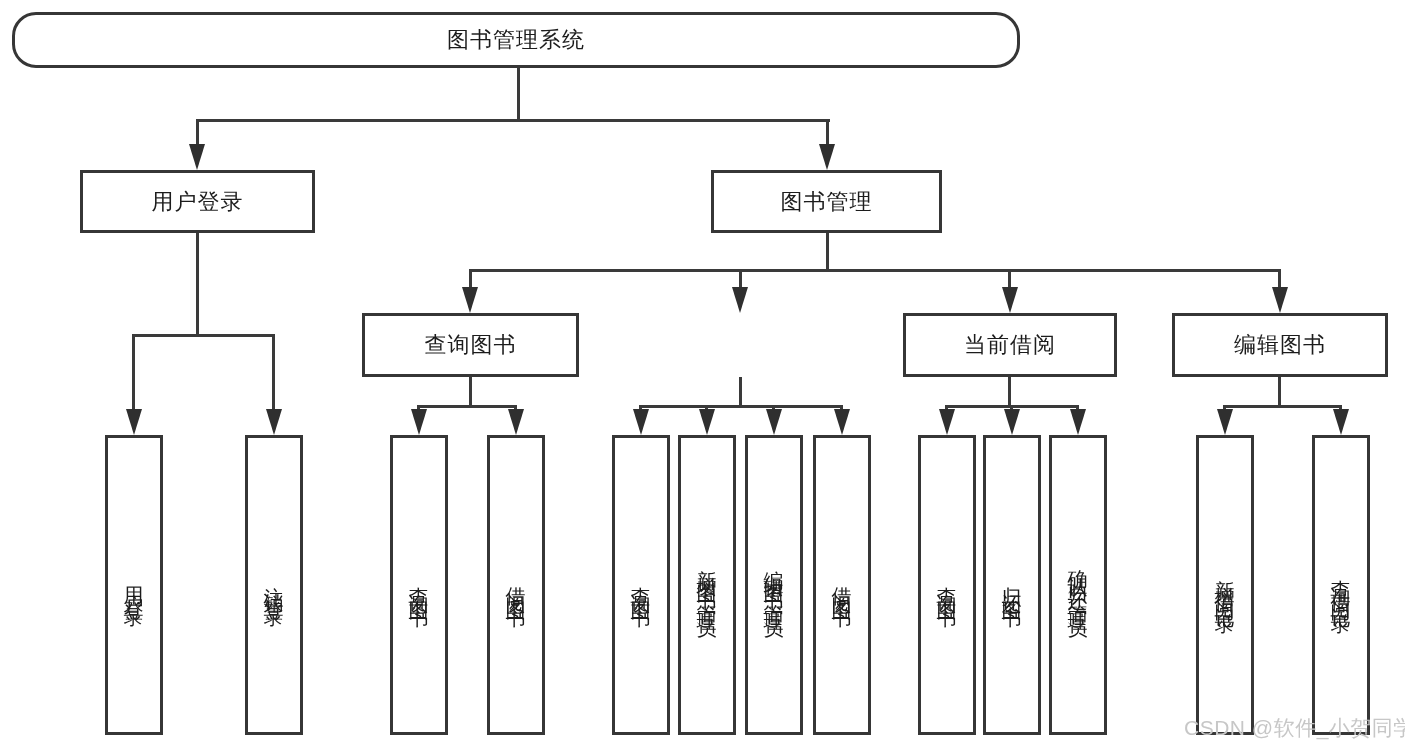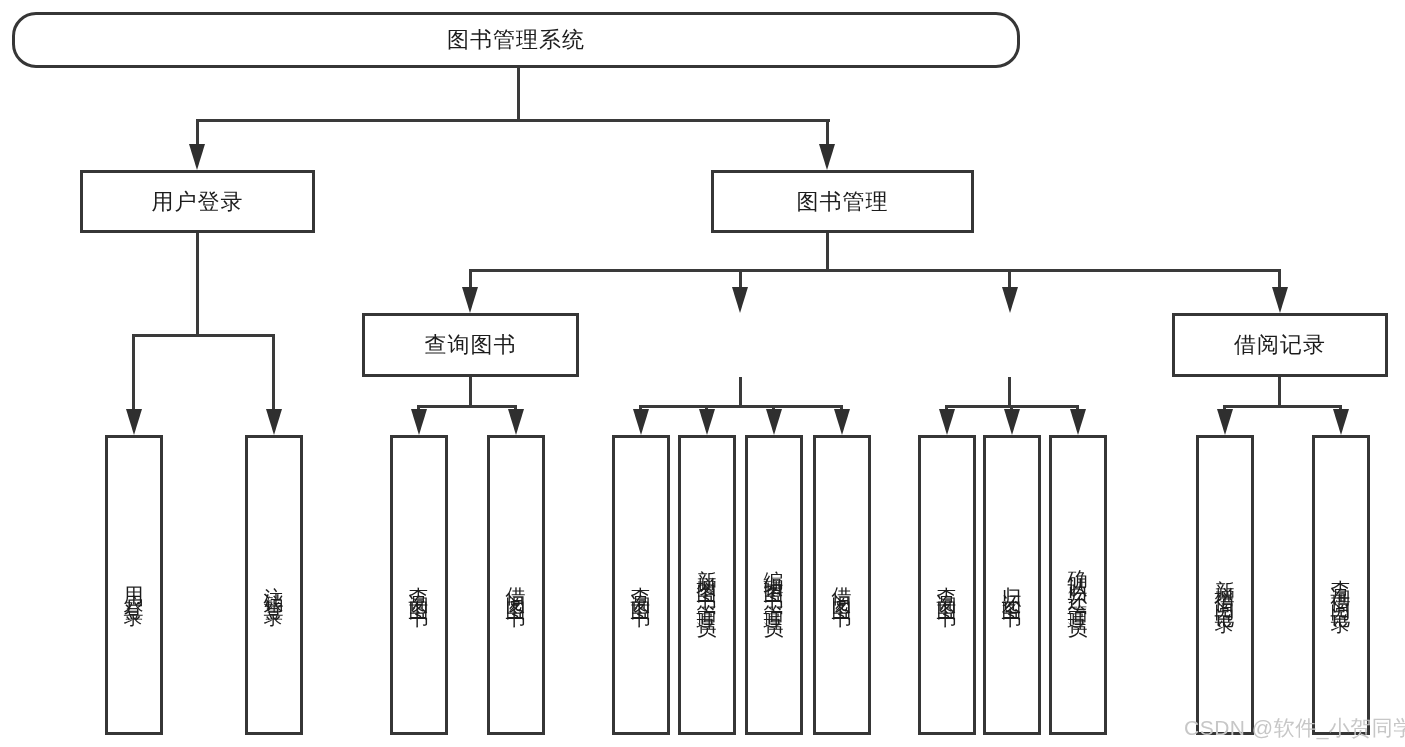--- a/index.html
+++ b/index.html
@@ -58,21 +58,21 @@
   <div class="vline" style="left:517px;top:68px;height:54px;"></div>
   <div class="hline" style="left:196px;top:119px;width:634px;"></div>
   <div class="vline" style="left:196px;top:119px;height:28px;"></div>
   <div class="arrow" style="left:189px;top:144px;"></div>
   <div class="vline" style="left:826px;top:119px;height:28px;"></div>
   <div class="arrow" style="left:819px;top:144px;"></div>
 
   <div class="box hbox" style="left:80px;top:170px;width:235px;height:63px;">
     <span>用户登录</span>
   </div>
-  <div class="box hbox" style="left:711px;top:170px;width:263px;height:63px;">
+  <div class="box hbox" style="left:711px;top:170px;width:231px;height:63px;">
     <span>图书管理</span>
   </div>
 
   <div class="vline" style="left:196px;top:233px;height:104px;"></div>
   <div class="hline" style="left:132px;top:334px;width:143px;"></div>
   <div class="vline" style="left:132px;top:334px;height:78px;"></div>
   <div class="arrow" style="left:126px;top:409px;"></div>
   <div class="vline" style="left:272px;top:334px;height:78px;"></div>
   <div class="arrow" style="left:266px;top:409px;"></div>
 
@@ -83,22 +83,25 @@
   <div class="vline" style="left:739px;top:269px;height:21px;"></div>
   <div class="arrow" style="left:732px;top:287px;"></div>
   <div class="vline" style="left:1008px;top:269px;height:21px;"></div>
   <div class="arrow" style="left:1002px;top:287px;"></div>
   <div class="vline" style="left:1278px;top:269px;height:21px;"></div>
   <div class="arrow" style="left:1272px;top:287px;"></div>
 
   <div class="box hbox" style="left:362px;top:313px;width:217px;height:64px;">
     <span>查询图书</span>
   </div>
+  <div class="box hbox" style="left:903px;top:313px;width:214px;height:64px;">
+    <span>当前借阅</span>
+  </div>
   <div class="box hbox" style="left:1172px;top:313px;width:216px;height:64px;">
-    <span>借阅记录</span>
+    <span>编辑图书</span>
   </div>
 
   <div class="vline" style="left:469px;top:377px;height:31px;"></div>
   <div class="hline" style="left:417px;top:405px;width:100px;"></div>
   <div class="vline" style="left:417px;top:405px;height:7px;"></div>
   <div class="arrow" style="left:411px;top:409px;"></div>
   <div class="vline" style="left:514px;top:405px;height:7px;"></div>
   <div class="arrow" style="left:508px;top:409px;"></div>
 
   <div class="vline" style="left:739px;top:377px;height:31px;"></div>

